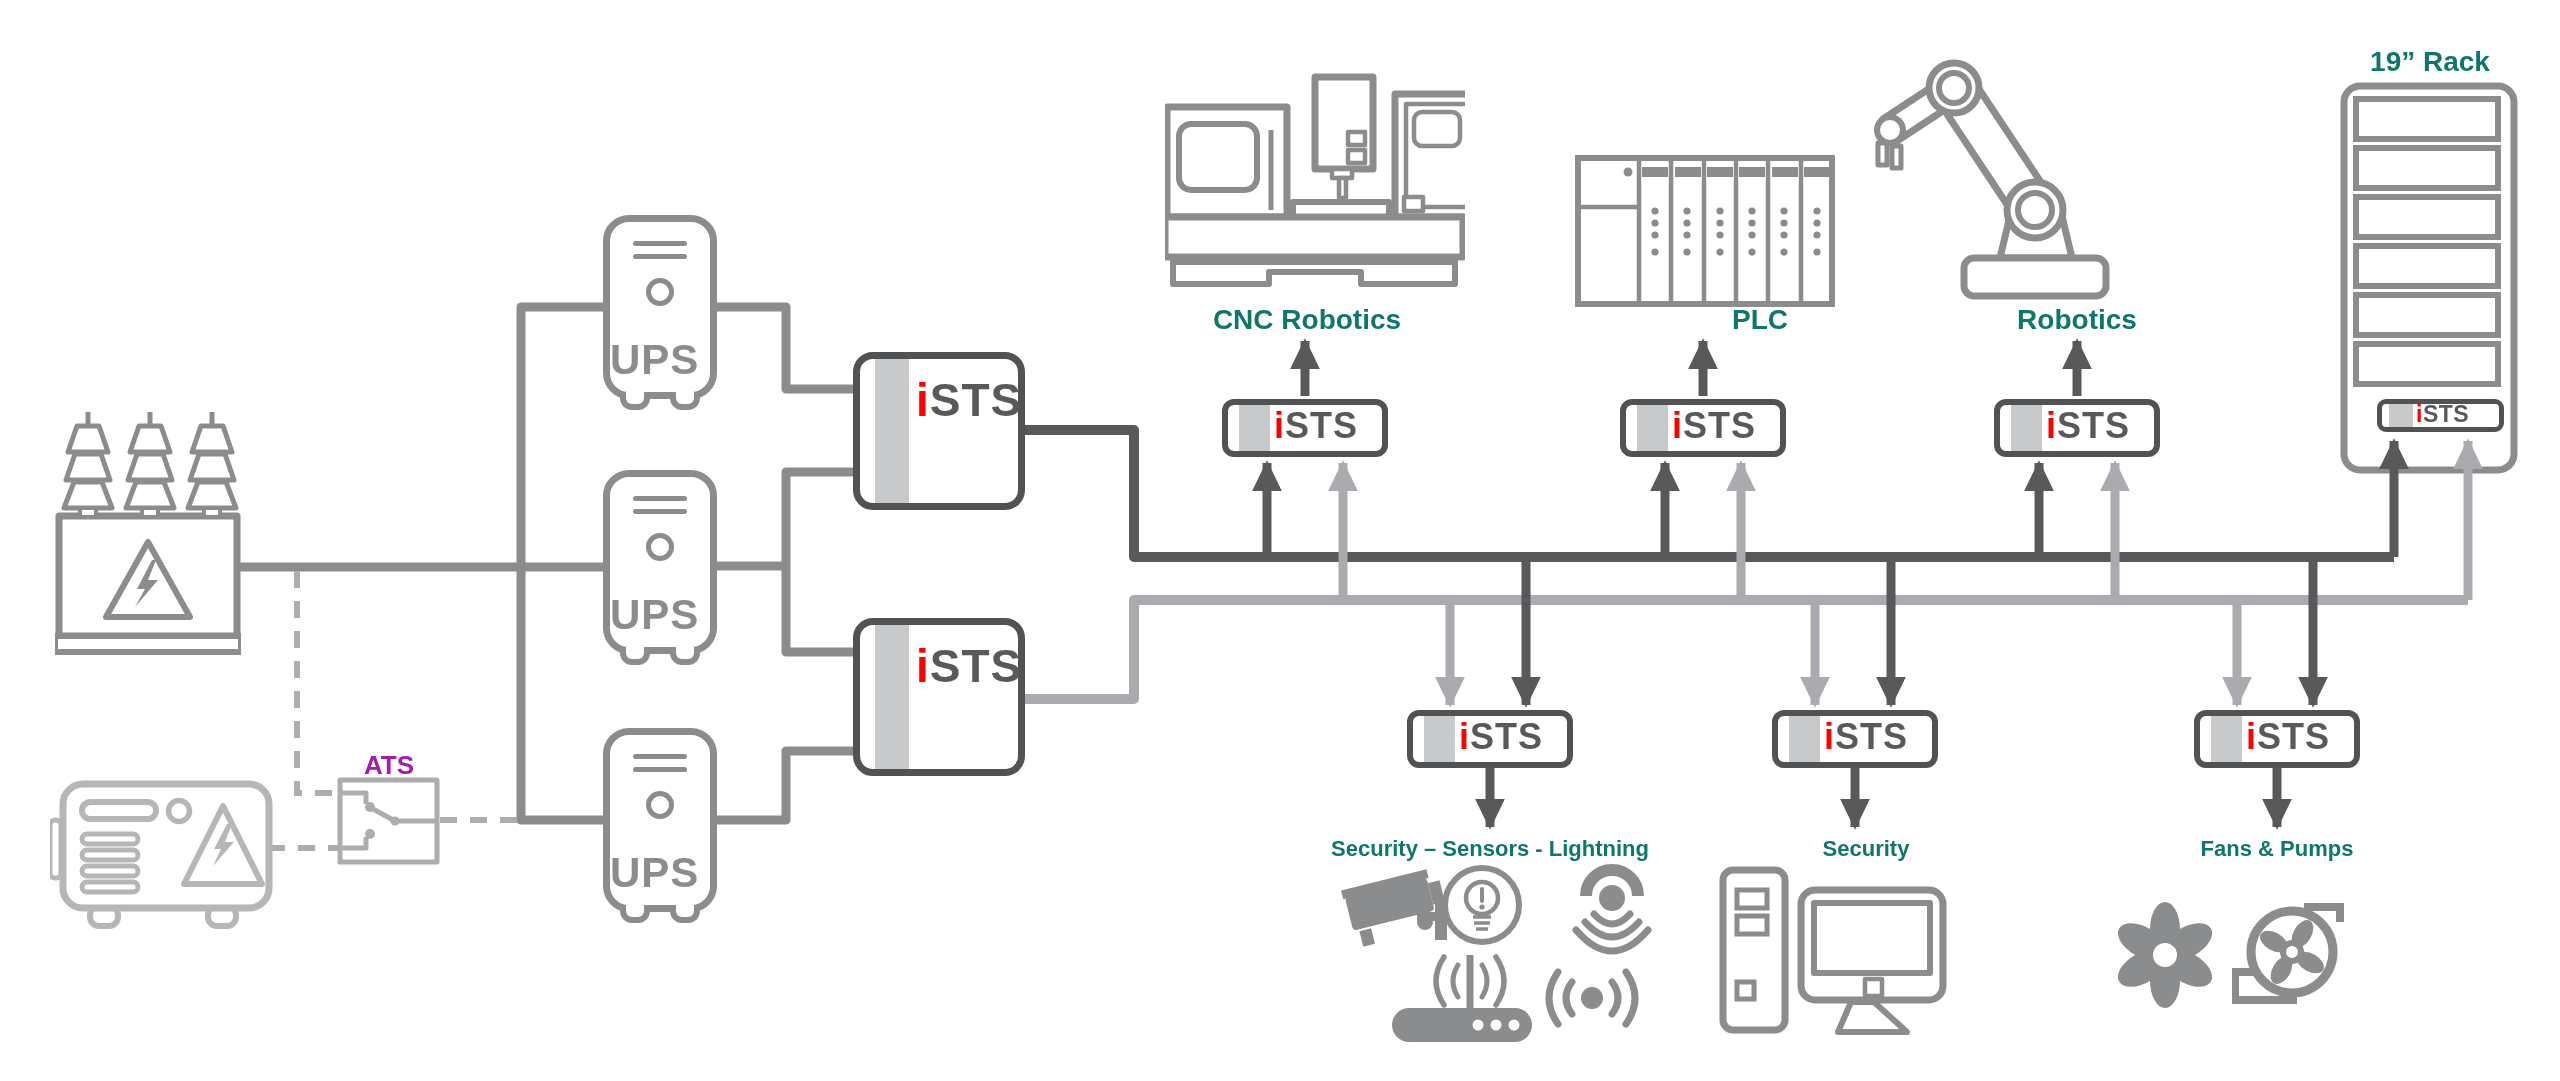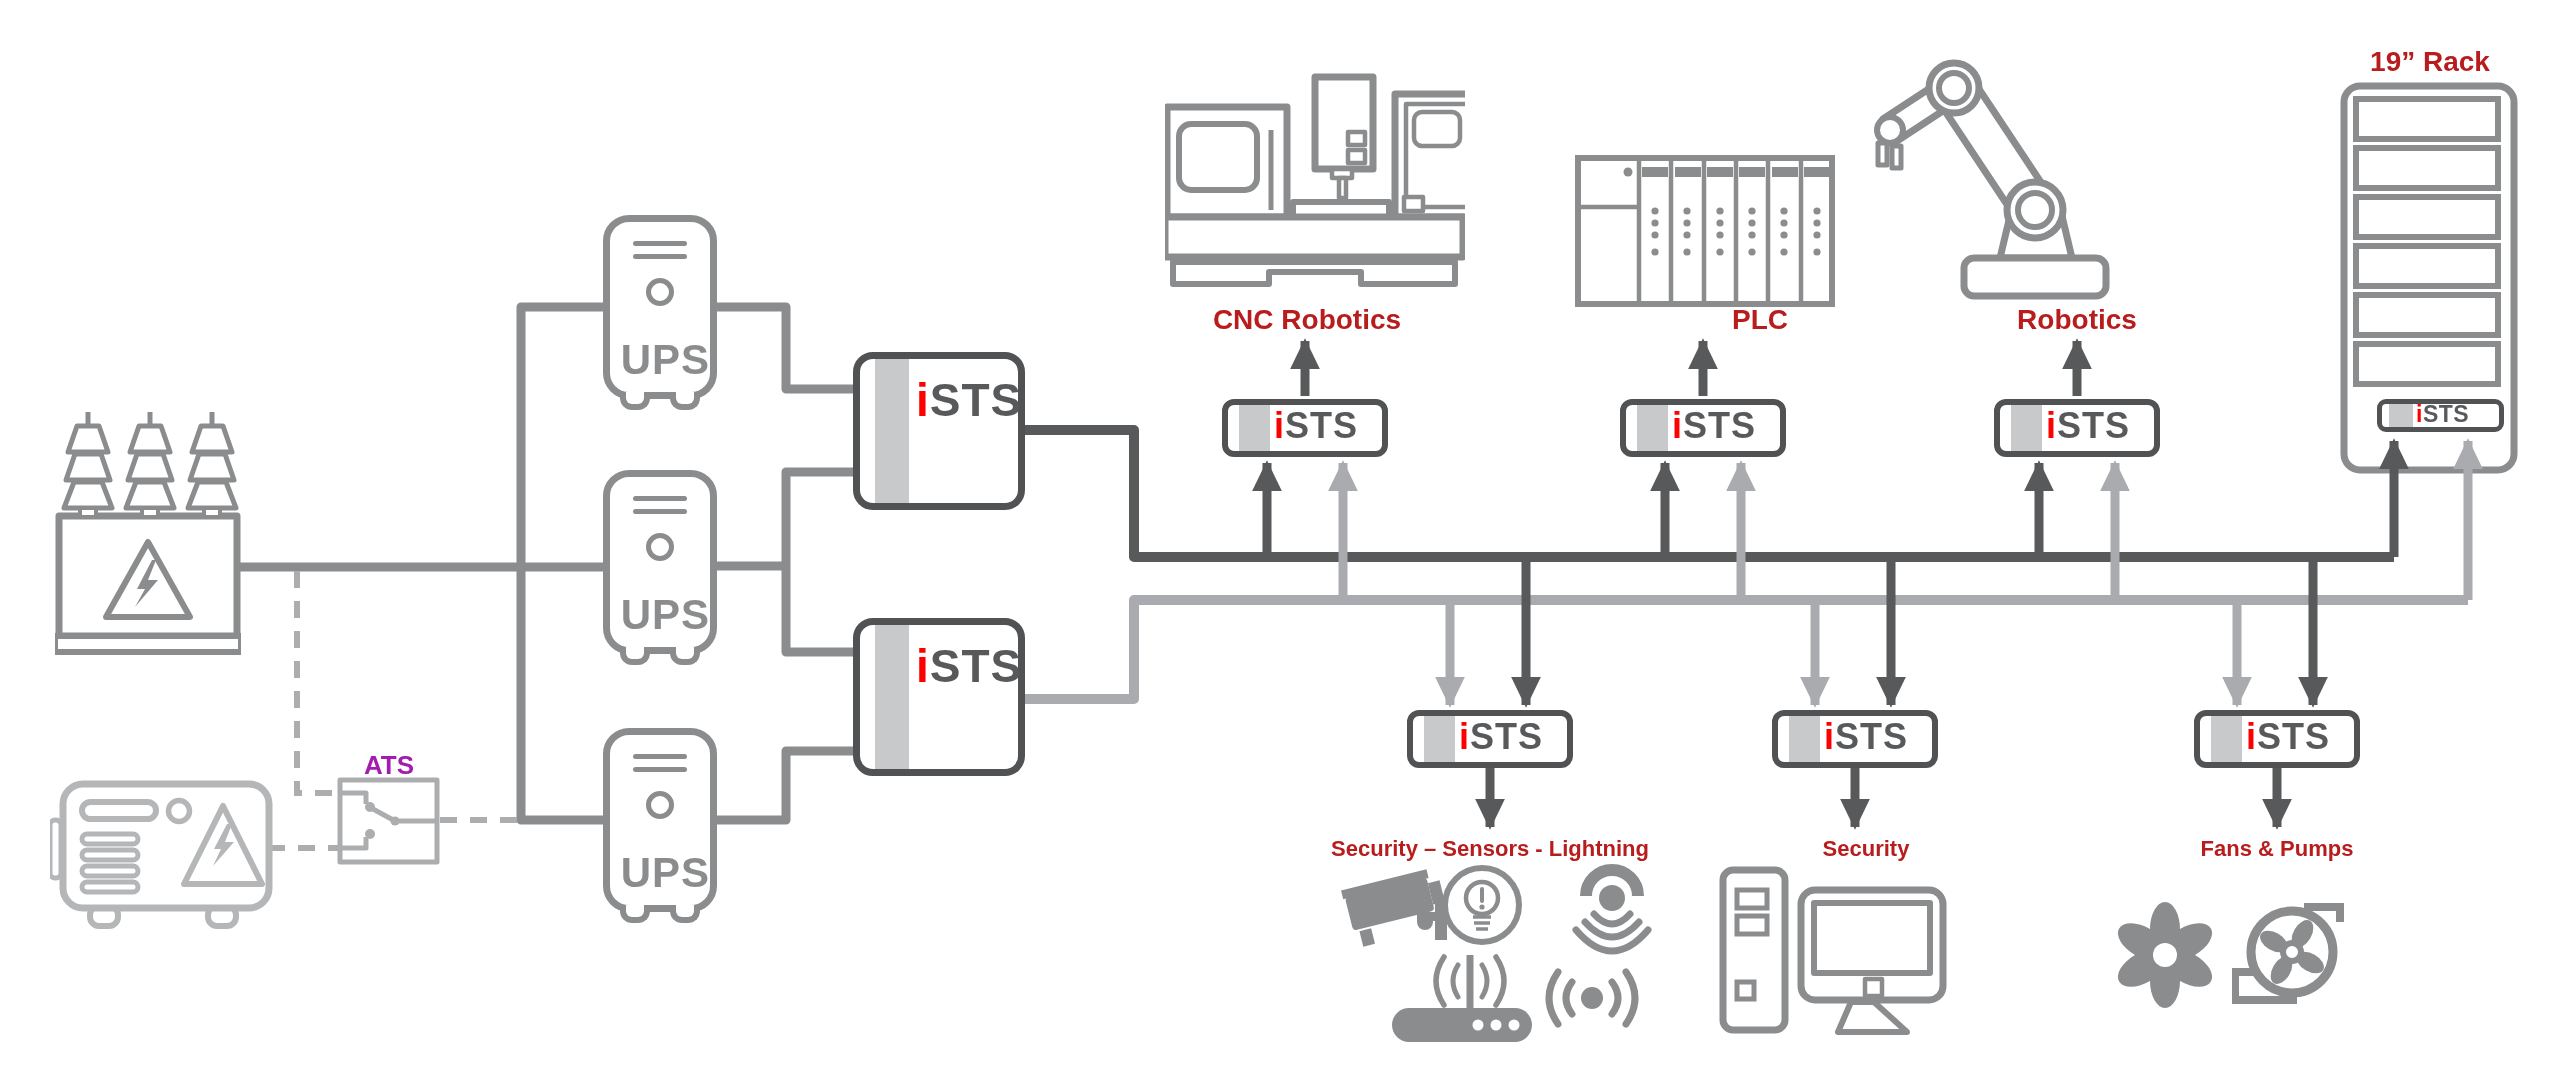--- a/index.html
+++ b/index.html
@@ -8,41 +8,41 @@
   svg.wires{position:absolute;left:0;top:0;z-index:1;}
   svg.icon{position:absolute;z-index:2;}
   svg.wires-top{position:absolute;left:0;top:0;z-index:4;}
   
   .ups{position:absolute;width:114px;height:184px;background:#fff;border:7px solid #8A8C8E;
        border-radius:26px;box-sizing:border-box;z-index:2;}
   .ups .l1,.ups .l2{position:absolute;left:23px;width:54px;border-top:5px solid #8A8C8E;border-radius:3px;}
   .ups .l1{top:19px}.ups .l2{top:32px}
   .ups .c{position:absolute;left:50%;top:56px;transform:translateX(-50%);width:28px;height:28px;
           border:5px solid #8A8C8E;border-radius:50%;box-sizing:border-box;}
-  .ups .t{position:absolute;left:0;right:0;bottom:8px;text-align:right;font-weight:bold;
+  .ups .t{position:absolute;left:0;right:0;bottom:8px;text-align:left;font-weight:bold;
           font-size:42px;letter-spacing:1px;color:#8A8C8E;}
   .ups .f1,.ups .f2{position:absolute;bottom:-18px;width:30px;height:18px;border:6px solid #8A8C8E;
           border-top:none;border-radius:0 0 12px 12px;box-sizing:border-box;background:#fff;}
   .ups .f1{left:10px}.ups .f2{right:10px}
   
   .ists{position:absolute;background:#fff;border:6px solid #515254;border-radius:12px;
         box-sizing:border-box;z-index:3;width:166px;height:58px;}
   .ists .stripe{position:absolute;left:11px;top:0;bottom:0;width:31px;background:#C8C9CB;}
   .ists .txt{position:absolute;left:46px;right:2px;top:50%;transform:translateY(-54%);
         text-align:left;font-weight:bold;font-size:36px;letter-spacing:1px;color:#58595B;}
   .ists .txt .r{color:#FF0000;}
   .ists.big{width:172px;height:158px;border-width:7px;border-radius:20px;}
   .ists.big .stripe{left:15px;width:34px;}
   .ists.big .txt{left:56px;right:4px;top:14px;transform:none;font-size:46px;}
   .ists.rackists{width:127px;height:33px;border-width:5px;border-radius:9px;}
   .ists.rackists .stripe{left:7px;width:24px;}
   .ists.rackists .txt{left:34px;right:2px;font-size:23px;letter-spacing:.5px;}
   
   .lbl{position:absolute;transform:translateX(-50%);font-weight:bold;font-size:28px;
-       color:#b91c1c;white-space:nowrap;z-index:3;}
+       color:#0f766e;white-space:nowrap;z-index:3;}
   .lbl.small{font-size:22px;}
   .lbl.light{color:#a21caf;font-size:26px;}
 </style>
 </head>
 <body>
 
 <div class="stage">
 
   <svg class="wires" width="2560" height="1081" viewBox="0 0 2560 1081">
     <defs>

